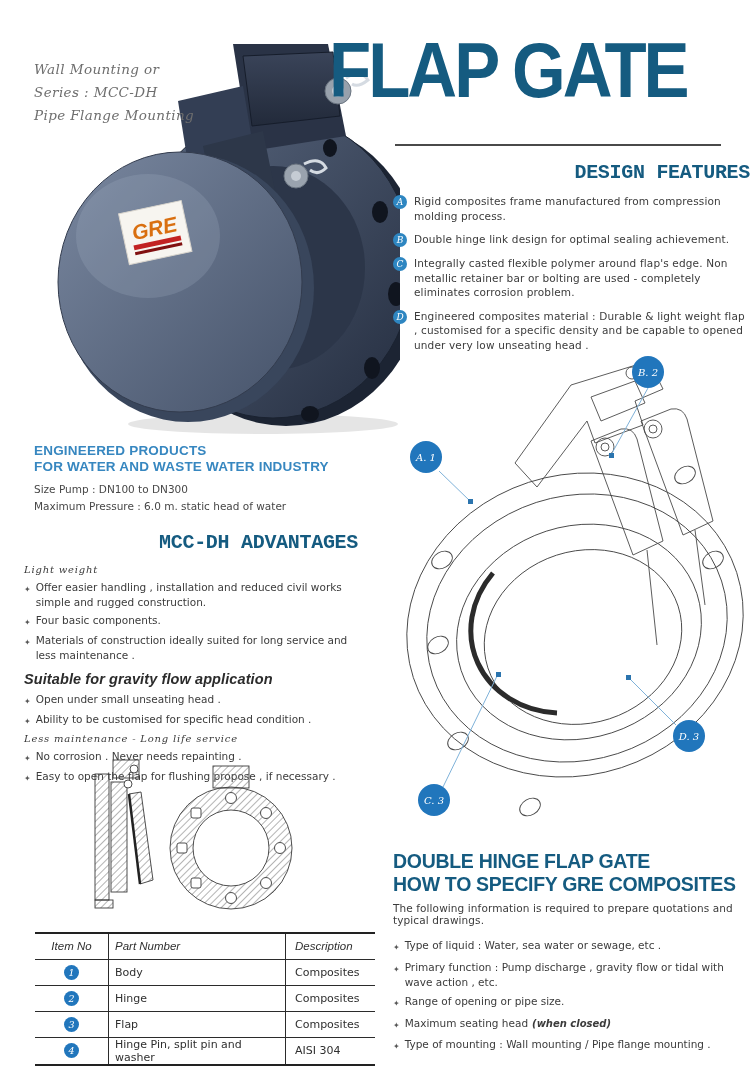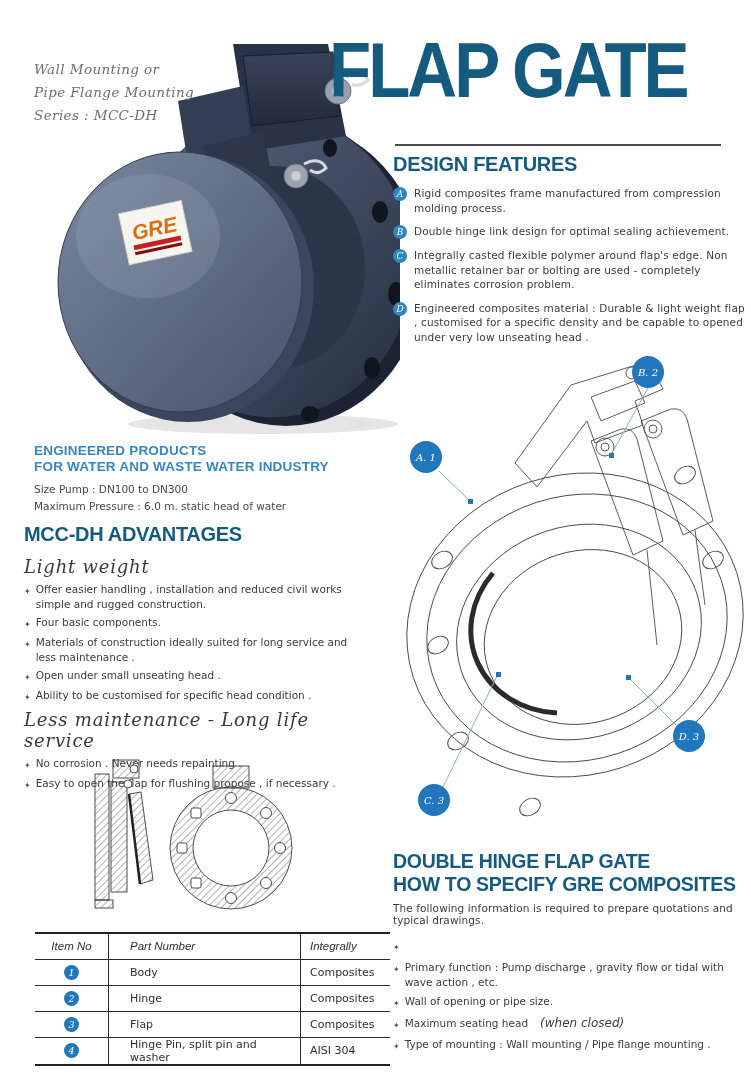--- a/index.html
+++ b/index.html
@@ -17,68 +17,68 @@
   
   .title{
     position:absolute;left:329px;top:26px;
     font-family:"Liberation Sans",sans-serif;font-weight:bold;
     font-size:69px;letter-spacing:-3px;color:#155b80;white-space:nowrap;
     transform:scaleY(1.12);transform-origin:top left;
   }
   .title-rule{position:absolute;left:395px;top:144px;width:326px;height:2px;background:#4a4a4a;}
   
   .design{position:absolute;left:393px;top:151px;width:357px;}
-  .h-teal{font-family:Liberation Sans, sans-serif;font-weight:bold;color:#155b80;
-    font-size:20px;letter-spacing:-.3px;margin:2px 0 10px 0;}
+  .h-teal{font-family:Liberation Mono, monospace;font-weight:bold;color:#155b80;
+    font-size:20px;letter-spacing:-.3px;margin:10px 0 10px 0;text-align:right;}
   .feat{display:flex;gap:7px;margin-bottom:9px;}
   .badge{flex:none;width:14px;height:14px;border-radius:50%;background:#2e86c1;color:#fff;
     font-family:"DejaVu Serif",serif;font-style:italic;font-size:9px;
     display:flex;align-items:center;justify-content:center;margin-top:1px;}
   .feat-text{font-size:10.5px;line-height:14.5px;color:#3b3b3b;letter-spacing:.15px;}
   
   .engineered{
     position:absolute;left:34px;top:443px;
     font-family:"Liberation Sans",sans-serif;font-weight:bold;
     font-size:13.5px;line-height:16px;color:#3787c0;letter-spacing:.2px;
   }
   .specs{position:absolute;left:34px;top:481px;font-size:10.5px;line-height:17px;color:#474747;}
   .advantages{position:absolute;left:24px;top:521px;width:334px;}
-  .script-title{font-family:"DejaVu Serif",serif;font-style:italic;font-size:18px;
+  .script-title{font-family:"DejaVu Serif",serif;font-style:italic;font-size:10px;
     color:#3a3a3a;letter-spacing:.8px;margin:4px 0 5px 0;}
   .boldital-title{font-family:"Liberation Sans",sans-serif;font-weight:bold;font-style:italic;
     font-size:14.5px;color:#2b2b2b;letter-spacing:.1px;margin:8px 0 5px 0;}
   .blist{list-style:none;margin:0;padding:0;}
   .blist li{display:flex;gap:5px;font-size:10.5px;line-height:15px;color:#3b3b3b;margin-bottom:3px;width:330px;}
   .diam{flex:none;font-size:8px;color:#555;margin-top:2px;}
   
   .iso{position:absolute;left:395px;top:345px;width:356px;height:515px;}
   .xsec{position:absolute;left:58px;top:752px;width:292px;height:168px;}
   
   .ptable-wrap{position:absolute;left:35px;top:932px;}
   table.ptable{border-collapse:collapse;}
   .ptable tr{height:26px;}
   .ptable th,.ptable td{border-top:1px solid #2b2b2b;padding:0;vertical-align:middle;}
   .ptable tr.last td{border-bottom:2px solid #222;}
   .ptable tr.head th{border-top:2px solid #222;}
   .ptable .c1{width:73px;text-align:center;}
-  .ptable .c2{width:170px;padding-left:21px;border-left:1px solid #2b2b2b;text-align:left;}
+  .ptable .c2{width:170px;padding-left:6px;border-left:1px solid #2b2b2b;text-align:left;}
   .ptable .c3{width:80px;padding-left:9px;border-left:1px solid #2b2b2b;text-align:left;}
   .ptable th{font-family:"Liberation Sans",sans-serif;font-style:italic;font-weight:normal;
     font-size:11.5px;color:#2f2f2f;}
   .ptable td{font-size:11px;color:#2f2f2f;}
   .numcirc{width:15px;height:15px;border-radius:50%;background:#2176bc;color:#fff;
     font-family:"DejaVu Serif",serif;font-style:italic;font-size:9.5px;
     display:flex;align-items:center;justify-content:center;margin:0 auto;}
   
   .howto{position:absolute;left:393px;top:850px;width:358px;}
   .howto h2{font-family:"Liberation Sans",sans-serif;font-weight:bold;color:#155b80;
     font-size:19.5px;line-height:23px;letter-spacing:-.3px;margin:0;}
   .howto .intro{font-size:10.5px;color:#3b3b3b;margin:6px 16px 12px 0;letter-spacing:.1px;}
   .howto .blist li{width:356px;margin-bottom:4.5px;}
-  .ital-suffix{font-style:italic;font-weight:normal;font-size:12px;color:#3b3b3b;margin-left:12px;}
+  .ital-suffix{font-style:italic;font-weight:bold;font-size:10px;color:#3b3b3b;margin-left:4px;}
 </style>
 </head>
 <body>
 
 <div class="page">
 
   <svg class="photo" viewBox="0 0 372 424">
     <defs>
       <linearGradient id="g1" x1="0" y1="0" x2="1" y2="1">
         <stop offset="0" stop-color="#5a6880"></stop>
@@ -121,22 +121,22 @@
     <g transform="rotate(-12 130 215)">
       <rect x="95" y="190" width="64" height="52" fill="#f7f5f0" stroke="#d8d4cc"></rect>
       <text x="127" y="219" text-anchor="middle" font-family="Liberation Sans, sans-serif" font-weight="bold" font-style="italic" font-size="21" fill="#d96f10">GRE</text>
       <rect x="103" y="224" width="48" height="5" fill="#c22222"></rect>
       <rect x="103" y="231" width="48" height="3" fill="#801010"></rect>
     </g>
   </svg>
 
   <div class="series">
     <div>Wall Mounting or</div>
+    <div>Series : MCC-DH</div>
     <div>Pipe Flange Mounting</div>
-    <div>Series : MCC-DH</div>
   </div>
 
   <div class="title">FLAP GATE</div>
   <div class="title-rule"></div>
 
   <div class="design">
     <h2 class="h-teal">DESIGN FEATURES</h2>
     <div class="feat">
       <span class="badge">A</span>
       <span class="feat-text">Rigid composites frame manufactured from compression molding process.</span>
@@ -227,20 +227,21 @@
         </li>
       <li>
           <span class="diam">✦</span>
           <span>Four basic components.</span>
         </li>
       <li>
           <span class="diam">✦</span>
           <span>Materials of construction ideally suited for long service and less maintenance .</span>
         </li>
     </ul>
+    <div class="boldital-title">Suitable for gravity flow application</div>
     <ul class="blist">
       <li>
           <span class="diam">✦</span>
           <span>Open under small unseating head .</span>
         </li>
       <li>
           <span class="diam">✦</span>
           <span>Ability to be customised for specific head condition .</span>
         </li>
     </ul>
@@ -287,21 +288,21 @@
       <rect x="133" y="56" width="10" height="10" rx="2" fill="#ffffff"></rect>
     </g>
   </svg>
 
   <div class="ptable-wrap">
     <table class="ptable">
       <tbody>
           <tr class="head">
         <th class="c1">Item No</th>
         <th class="c2">Part Number</th>
-        <th class="c3">Integrally</th>
+        <th class="c3">Description</th>
       </tr>
       <tr>
         <td class="c1">
               <span class="numcirc">1</span>
             </td>
         <td class="c2">Body</td>
         <td class="c3">Composites</td>
       </tr>
       <tr>
         <td class="c1">
@@ -328,28 +329,29 @@
       </table>
   </div>
 
   <div class="howto">
     <h2>DOUBLE HINGE FLAP GATE</h2>
     <h2>HOW TO SPECIFY GRE COMPOSITES</h2>
     <div class="intro">The following information is required to prepare quotations and typical drawings.</div>
     <ul class="blist">
       <li>
           <span class="diam">✦</span>
+          <span>Type of liquid : Water, sea water or sewage, etc .</span>
         </li>
       <li>
           <span class="diam">✦</span>
           <span>Primary function : Pump discharge , gravity flow or tidal with wave action , etc.</span>
         </li>
       <li>
           <span class="diam">✦</span>
-          <span>Wall of opening or pipe size.</span>
+          <span>Range of opening or pipe size.</span>
         </li>
       <li>
           <span class="diam">✦</span>
           <span><span>Maximum seating head</span><span class="ital-suffix">(when closed)</span></span>
         </li>
       <li>
           <span class="diam">✦</span>
           <span>Type of mounting : Wall mounting / Pipe flange mounting .</span>
         </li>
     </ul>

